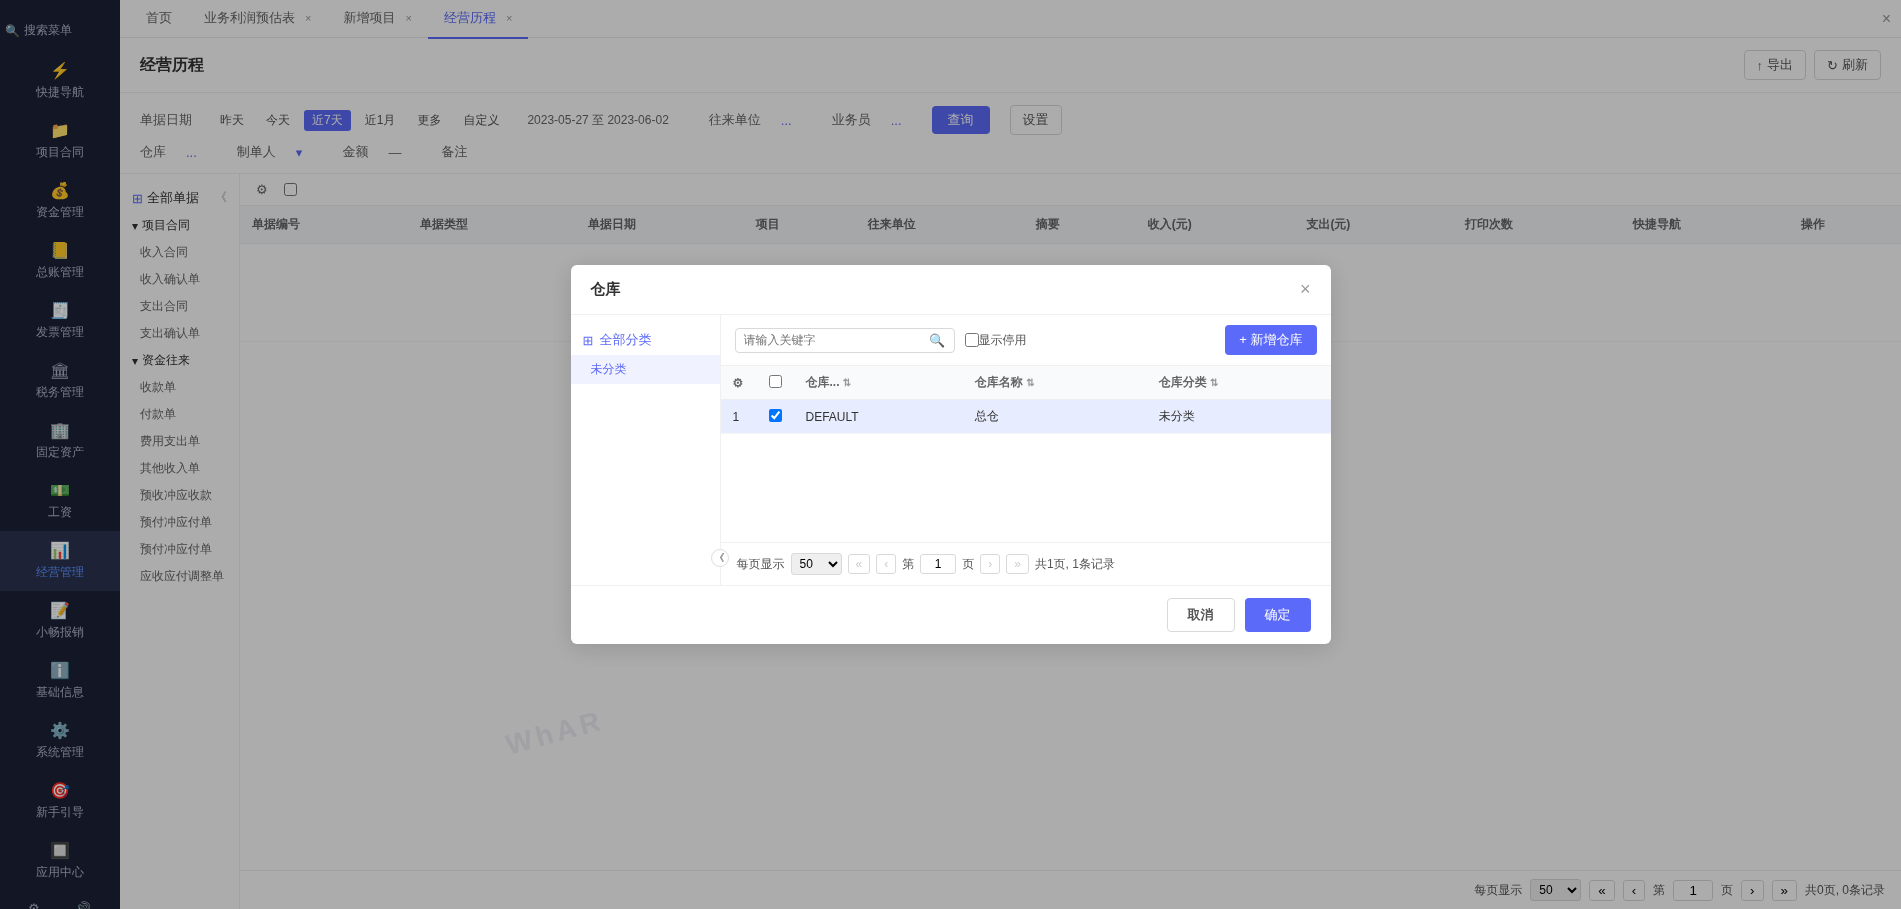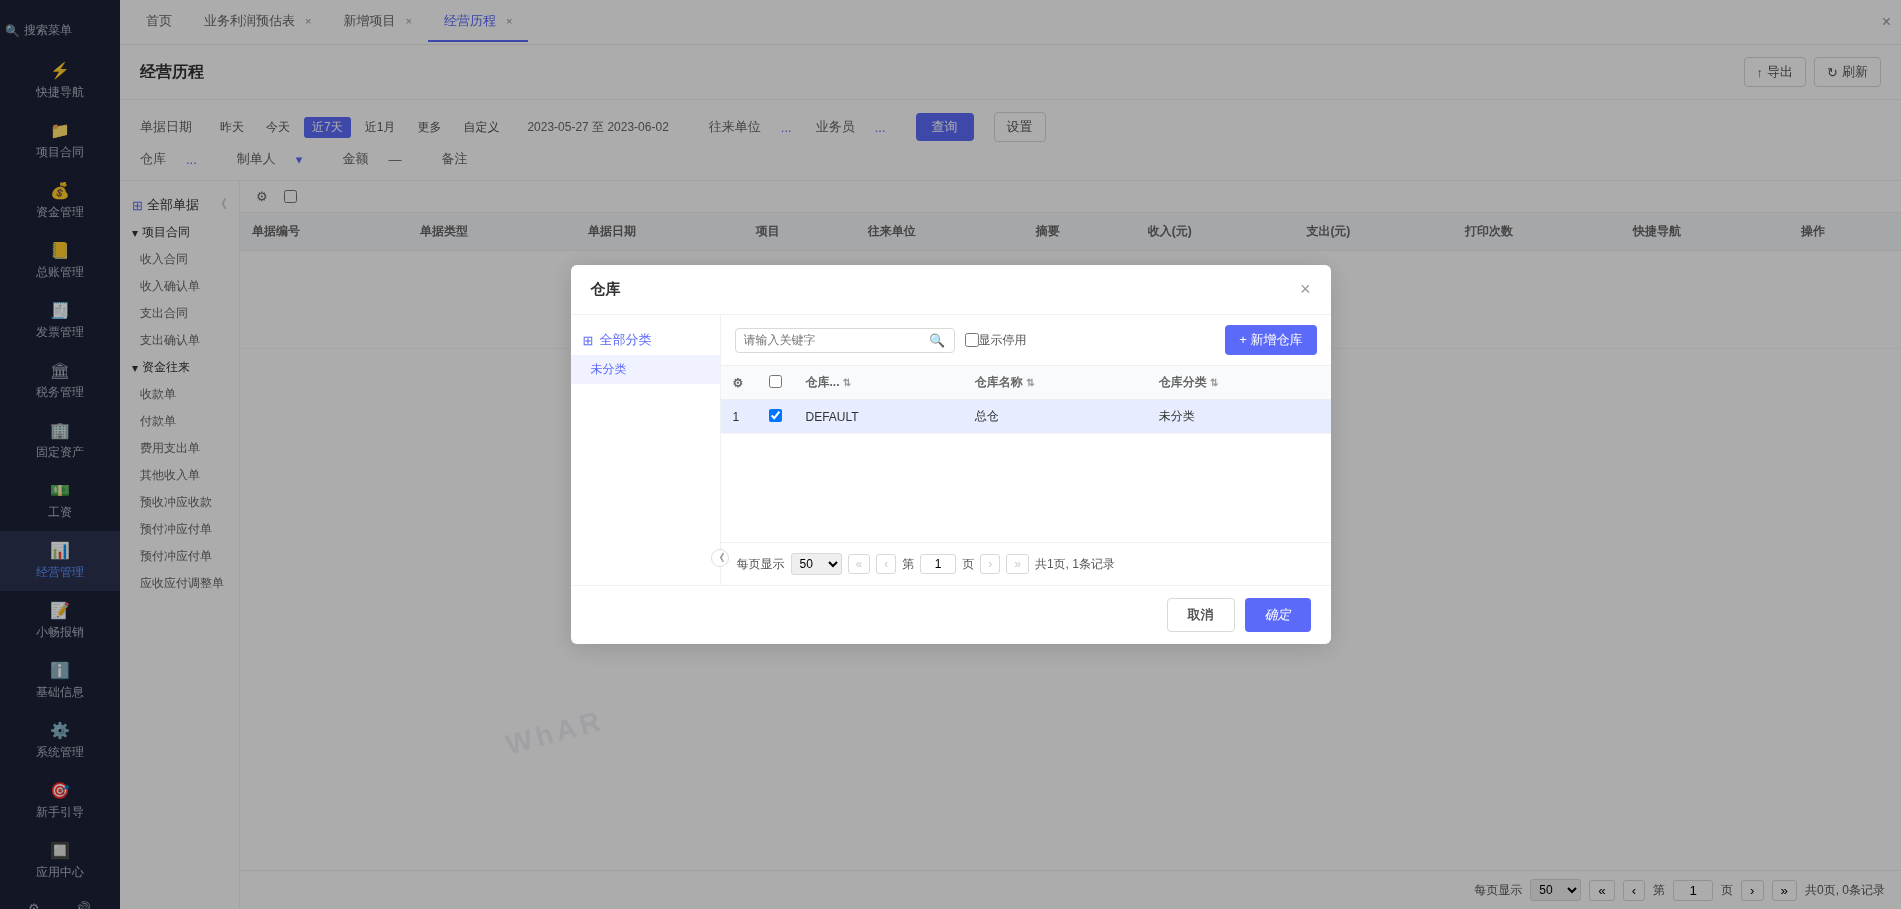--- a/index.html
+++ b/index.html
@@ -13,21 +13,21 @@
     .sidebar-item { width: 100%; display: flex; flex-direction: column; align-items: center; padding: 10px 5px; color: #aab0c0; cursor: pointer; font-size: 12px; gap: 4px; }
     .sidebar-item.active { background: #2a3250; color: #5b8ff9; }
     .sidebar-icon { font-size: 16px; }
     .sidebar-search { color: #aab0c0; font-size: 12px; display: flex; align-items: center; gap: 4px; padding: 12px 5px; width: 100%; cursor: pointer; }
     .sidebar-bottom { margin-top: auto; padding: 10px 0; width: 100%; display: flex; justify-content: space-around; padding: 10px; }
 
     
     .main-area { flex: 1; display: flex; flex-direction: column; background: #fff; overflow: hidden; }
 
     
-    .tab-bar { display: flex; align-items: center; background: #fff; border-bottom: 1px solid #e8e8e8; padding: 0 10px; height: 45px; }
+    .tab-bar { display: flex; align-items: center; background: #fff; border-bottom: 1px solid #e8e8e8; padding: 0 10px; height: 38px; }
     .tab { padding: 10px 16px; cursor: pointer; color: #666; font-size: 13px; display: flex; align-items: center; gap: 6px; border-bottom: 2px solid transparent; }
     .tab.active { color: #5b6af9; border-bottom: 2px solid #5b6af9; font-weight: 500; }
     .tab .close-btn { color: #999; font-size: 11px; margin-left: 4px; }
 
     
     .page-header { padding: 12px 20px; font-size: 16px; font-weight: 600; color: #333; display: flex; align-items: center; justify-content: space-between; border-bottom: 1px solid #f0f0f0; }
     .page-header-actions { display: flex; gap: 8px; }
     .btn-export, .btn-refresh { padding: 5px 12px; border: 1px solid #d9d9d9; border-radius: 4px; background: #fff; cursor: pointer; font-size: 13px; color: #555; display: flex; align-items: center; gap: 4px; }
 
     
@@ -101,21 +101,21 @@
     .modal-table tr.selected td { background: #e8ecff; }
     .sort-icon { color: #999; font-size: 10px; }
 
     
     .modal-footer-bar { padding: 10px 16px; border-top: 1px solid #f0f0f0; display: flex; align-items: center; justify-content: space-between; }
     .modal-pagination { display: flex; align-items: center; gap: 6px; font-size: 12px; color: #555; }
     .modal-page-input { width: 36px; border: 1px solid #d9d9d9; border-radius: 3px; text-align: center; padding: 2px 4px; font-size: 12px; }
     .modal-page-btn { background: none; border: 1px solid #d9d9d9; border-radius: 3px; padding: 2px 7px; cursor: pointer; font-size: 12px; color: #555; }
     .modal-page-btn:disabled { color: #ccc; cursor: default; }
     .btn-cancel { padding: 7px 20px; border: 1px solid #d9d9d9; border-radius: 4px; background: #fff; cursor: pointer; font-size: 13px; color: #555; font-weight: bold; }
-    .btn-confirm { padding: 7px 20px; border: none; border-radius: 4px; background: #5b6af9; color: #fff; cursor: pointer; font-size: 13px; font-style: italic; }
+    .btn-confirm { padding: 7px 20px; border: none; border-radius: 4px; background: #5b6af9; color: #fff; cursor: pointer; font-size: 13px; }
 
     
     .modal-category-scroll { overflow-y: auto; height: 220px; }
 
     
     .watermark { position: absolute; bottom: 160px; left: 265px; font-size: 28px; font-weight: bold; color: rgba(200,200,220,0.35); transform: rotate(-15deg); pointer-events: none; letter-spacing: 4px; }
 
     .collapse-arrow { cursor: pointer; color: #999; font-size: 12px; }
     .page-size-select { padding: 2px 4px; border: 1px solid #d9d9d9; border-radius: 3px; font-size: 12px; }
 
@@ -238,21 +238,21 @@
           <span class="date-btn">昨天</span>
           <span class="date-btn">今天</span>
           <span class="date-btn active">近7天</span>
           <span class="date-btn">近1月</span>
           <span class="date-btn">更多</span>
           <span class="date-btn">自定义</span>
         </div>
         <span class="filter-dates">2023-05-27 至 2023-06-02</span>
         <span class="filter-label" style="margin-left:20px;">往来单位</span>
         <span class="filter-ellipsis">...</span>
-        <span class="filter-label" style="margin-left:4px;">业务员</span>
+        <span class="filter-label" style="margin-left:20px;">业务员</span>
         <span class="filter-ellipsis">...</span>
         <button style="background:#5b6af9; color:#fff; border:none; border-radius:4px; padding:5px 16px; cursor:pointer; font-size:13px; margin-left:10px;">查询</button>
         <button style="background:#fff; color:#555; border:1px solid #d9d9d9; border-radius:4px; padding:5px 12px; cursor:pointer; font-size:13px;">设置</button>
       </div>
       <div class="filter-row2">
         <span class="filter-label">仓库</span>
         <span class="filter-ellipsis">...</span>
         <span class="filter-label" style="margin-left:20px;">制单人</span>
         <span style="color:#5b6af9; cursor:pointer;">▾</span>
         <span class="filter-label" style="margin-left:20px;">金额</span>

